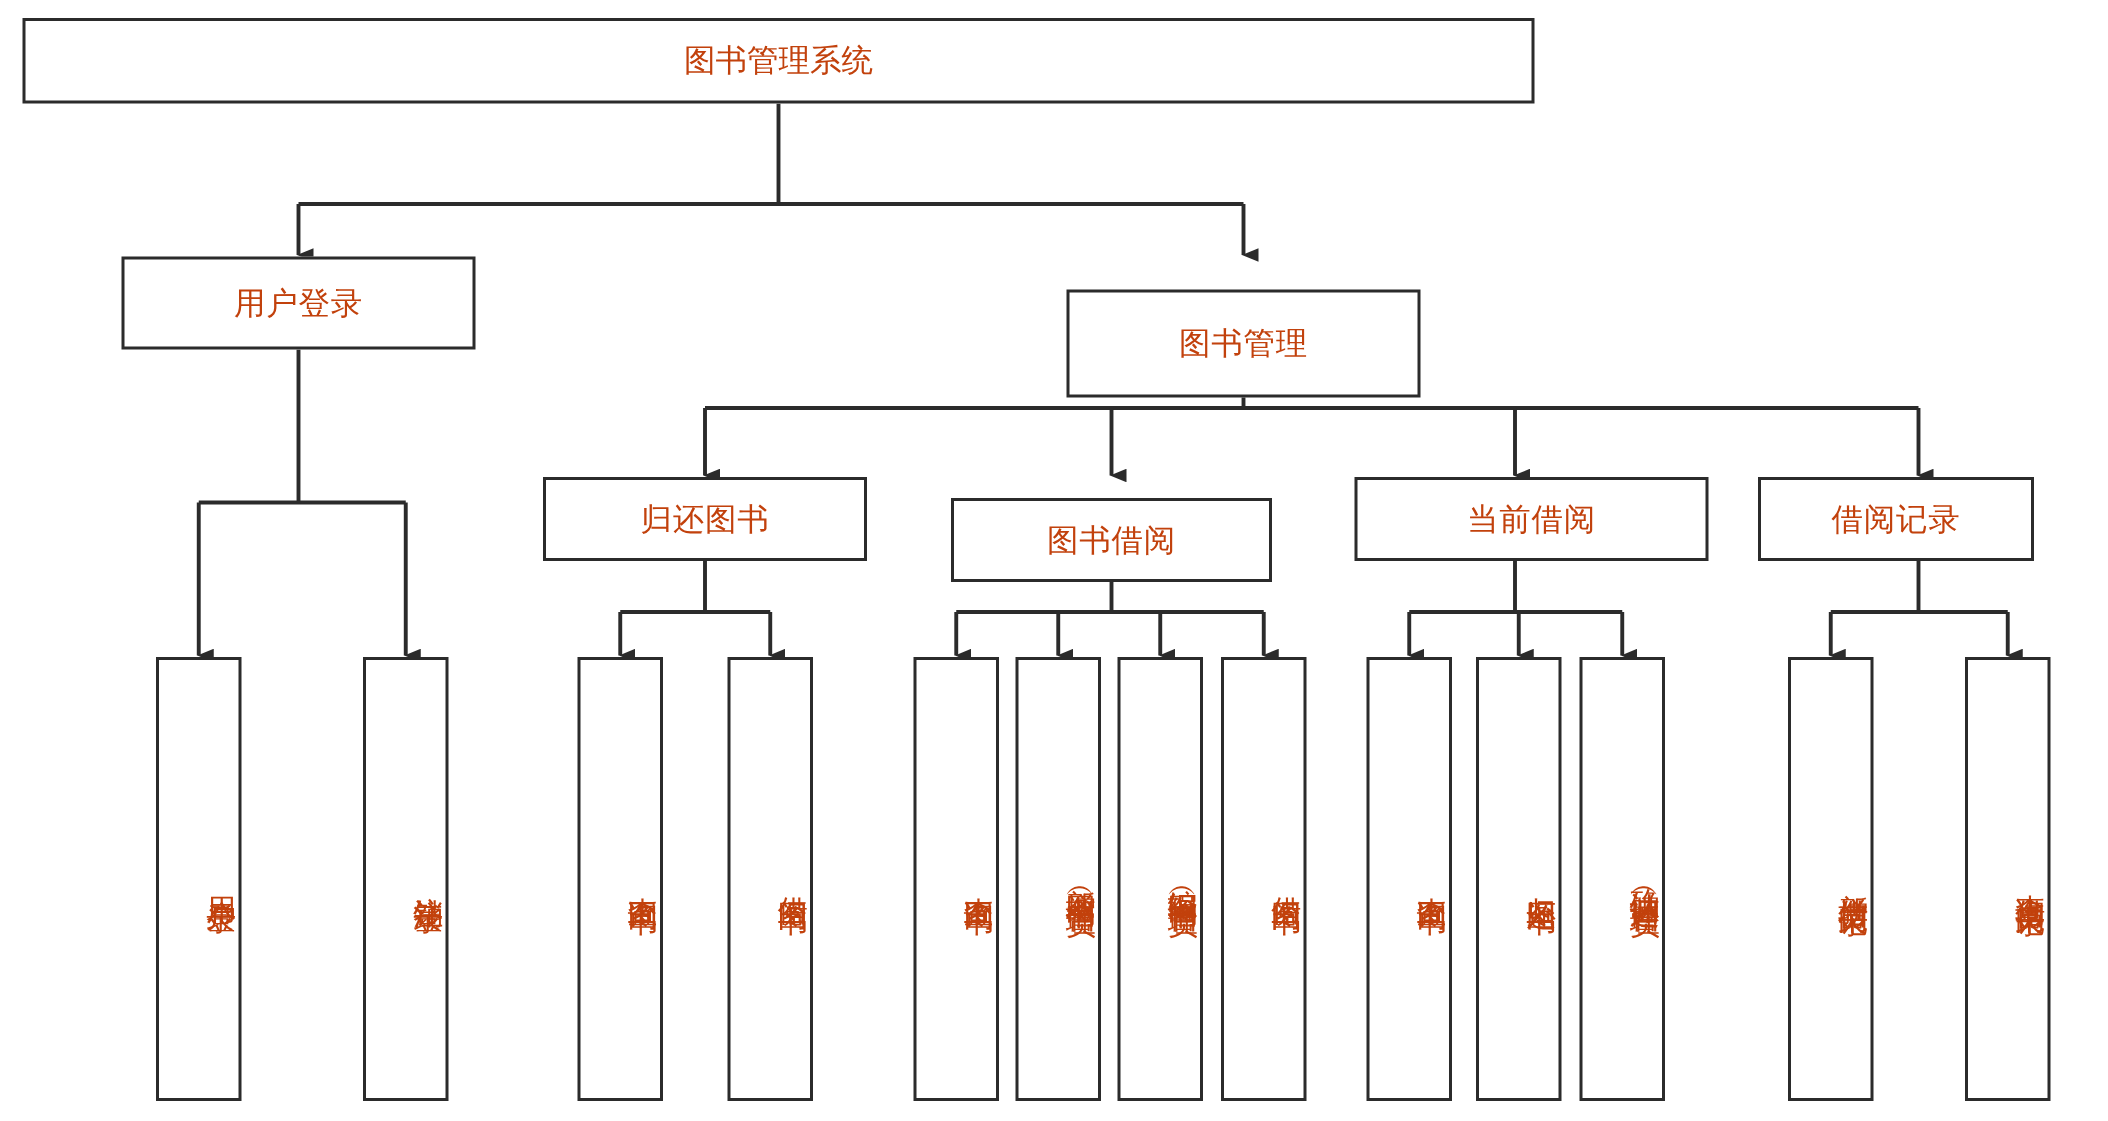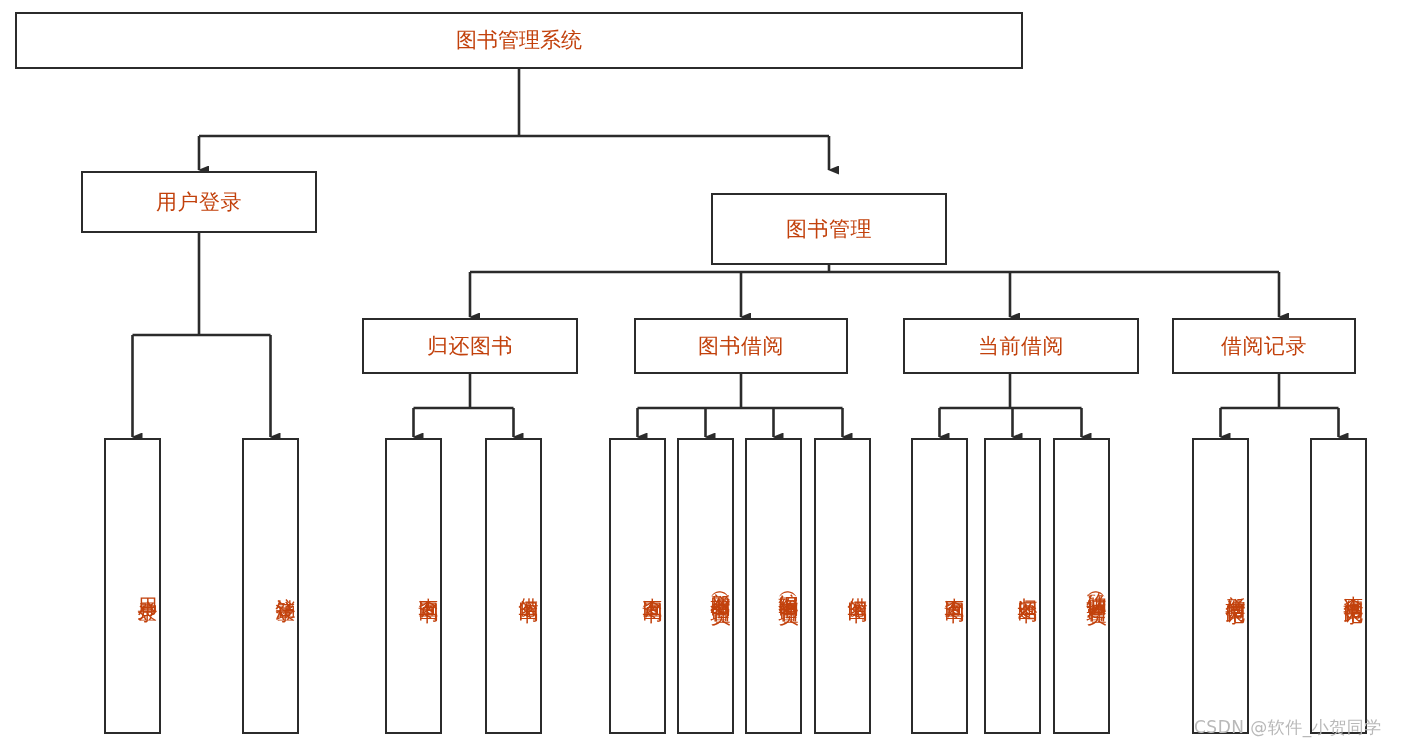--- a/index.html
+++ b/index.html
@@ -121,21 +121,21 @@
       </div>
       <div class="node h" style="left: 81px; top: 171px; width: 236px; height: 62px;">
         <span>用户登录</span>
       </div>
       <div class="node h" style="left: 711px; top: 171px; width: 236px; height: 72px; margin-top: 22px;">
         <span>图书管理</span>
       </div>
       <div class="node h" style="left: 362px; top: 318px; width: 216px; height: 56px;">
         <span>归还图书</span>
       </div>
-      <div class="node h" style="left: 634px; top: 318px; width: 214px; height: 56px;">
+      <div class="node h" style="left: 634px; top: 332px; width: 214px; height: 56px;">
         <span>图书借阅</span>
       </div>
       <div class="node h" style="left: 903px; top: 318px; width: 236px; height: 56px;">
         <span>当前借阅</span>
       </div>
       <div class="node h" style="left: 1172px; top: 318px; width: 184px; height: 56px;">
         <span>借阅记录</span>
       </div>
       <div class="node v" style="left: 104px; top: 438px; width: 57px; height: 296px;">
         <span>用户登录</span>
@@ -171,14 +171,13 @@
         <span>确认归还（管理员）</span>
       </div>
       <div class="node v" style="left: 1192px; top: 438px; width: 57px; height: 296px;">
         <span>新增借阅记录</span>
       </div>
       <div class="node v" style="left: 1310px; top: 438px; width: 57px; height: 296px;">
         <span>查询借阅记录</span>
       </div>
     </div>
 
-  <div class="watermark" style="left:1194px; top:716px;">CSDN @软件_小贺同学</div>
 </div>
 
 </body></html>

